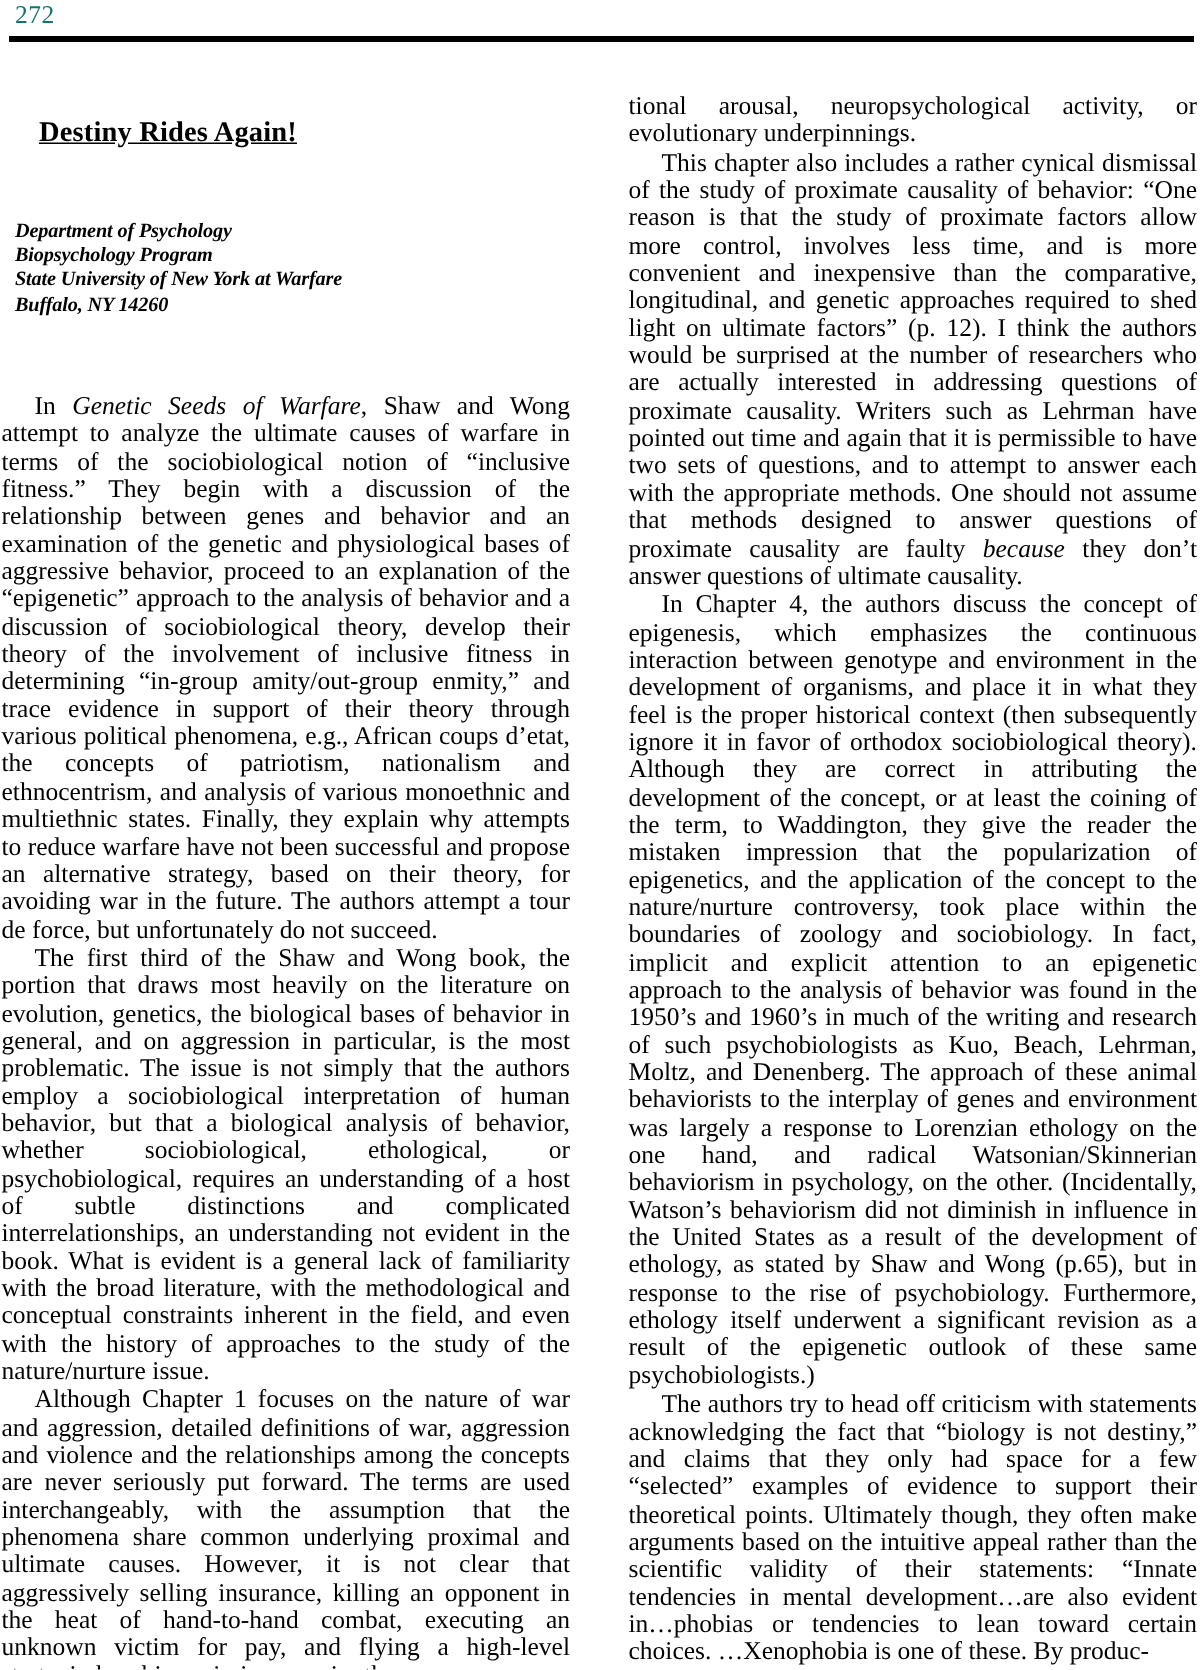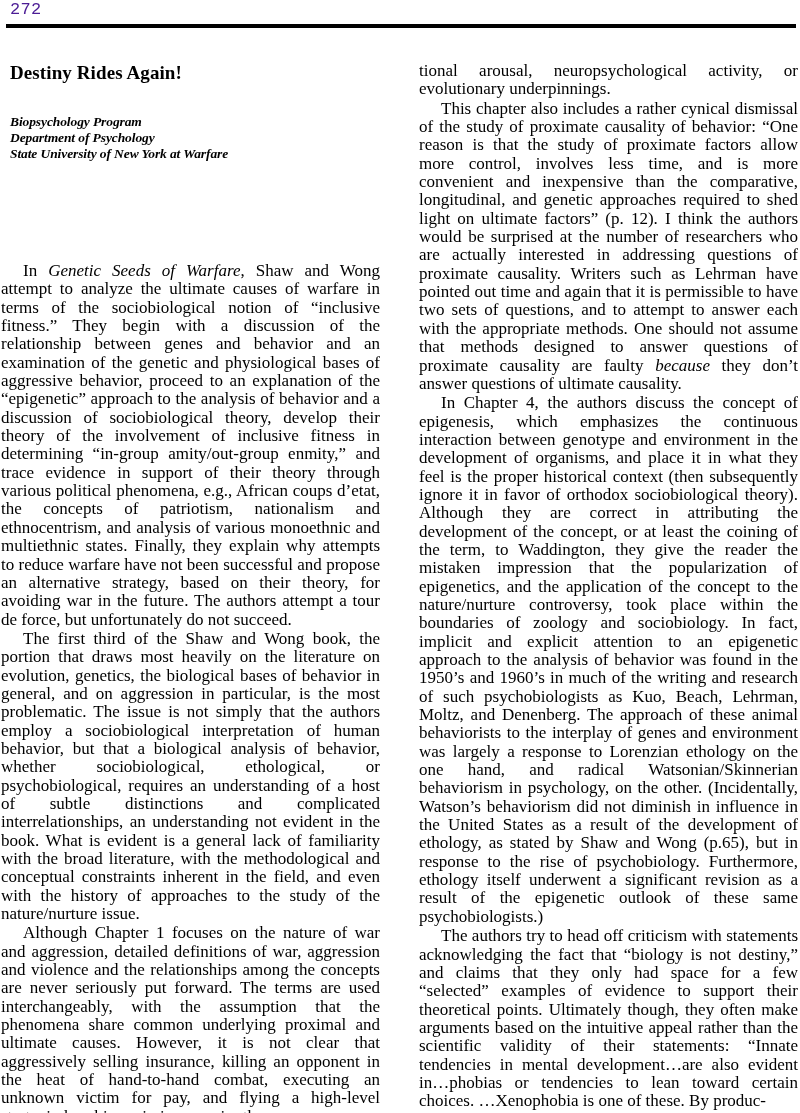--- a/index.html
+++ b/index.html
@@ -27,26 +27,26 @@
     position: absolute;
     top: 0px;
     left: 0px;
     width: 800px;
     height: 32px;
   }
   .folio {
     position: absolute;
     left: 10px;
     top: -1px;
-    font-family: Liberation Mono, monospace;
+    font-family: Liberation Serif, serif;
     font-size: 17px;
     font-weight: 400;
     letter-spacing: 0.3px;
     line-height: 22px;
-    color: #4c1d95;
+    color: #0f766e;
   }
   .headrule {
     position: absolute;
     left: 6px;
     top: 24px;
     width: 790px;
     height: 4px;
     background: #000;
   }
 
@@ -54,22 +54,23 @@
   .titleblock {
     position: absolute;
     left: 10px;
     top: 62px;
     width: 380px;
   }
   .doc-title {
     font-size: 19px;
     font-weight: bold;
     line-height: 22px;
-    margin: 0;
+    margin: 16px;
     letter-spacing: 0.1px;
+    text-decoration: underline;
   }
   .doc-author {
     font-size: 17px;
     font-weight: normal;
     line-height: 20px;
     margin: 0;
     padding-top: 31px;
     letter-spacing: 0.1px;
   }
   .affil {
@@ -113,23 +114,24 @@
 <div class="page">
 
   <div class="runhead">
     <div class="folio">272</div>
     <div class="headrule"></div>
   </div>
 
   <div class="titleblock">
     <h1 class="doc-title">Destiny Rides Again!</h1>
     <div class="affil">
+      <div>Department of Psychology</div>
       <div>Biopsychology Program</div>
-      <div>Department of Psychology</div>
       <div>State University of New York at Warfare</div>
+      <div>Buffalo, NY 14260</div>
     </div>
   </div>
 
   <div class="col left">
     <p><span>In </span><i>Genetic Seeds of Warfare</i><span>, Shaw and Wong attempt to analyze the ultimate causes of warfare in terms of the sociobiological notion of “inclusive fitness.” They begin with a discussion of the relationship between genes and behavior and an examination of the genetic and physiological bases of aggressive behavior, proceed to an explanation of the “epigenetic” approach to the analysis of behavior and a discussion of sociobiological theory, develop their theory of the involvement of inclusive fitness in determining “in-group amity/out-group enmity,” and trace evidence in support of their theory through various political phenomena, e.g., African coups d’etat, the concepts of patriotism, nationalism and ethnocentrism, and analysis of various monoethnic and multiethnic states. Finally, they explain why attempts to reduce warfare have not been successful and propose an alternative strategy, based on their theory, for avoiding war in the future. The authors attempt a tour de force, but unfortunately do not succeed.</span></p>
     <p>The first third of the Shaw and Wong book, the portion that draws most heavily on the literature on evolution, genetics, the biological bases of behavior in general, and on aggression in particular, is the most problematic. The issue is not simply that the authors employ a sociobiological interpretation of human behavior, but that a biological analysis of behavior, whether sociobiological, ethological, or psychobiological, requires an understanding of a host of subtle distinctions and complicated interrelationships, an understanding not evident in the book. What is evident is a general lack of familiarity with the broad literature, with the methodological and conceptual constraints inherent in the field, and even with the history of approaches to the study of the nature/nurture issue.</p>
     <p>Although Chapter 1 focuses on the nature of war and aggression, detailed definitions of war, aggression and violence and the relationships among the concepts are never seriously put forward. The terms are used interchangeably, with the assumption that the phenomena share common underlying proximal and ultimate causes. However, it is not clear that aggressively selling insurance, killing an opponent in the heat of hand-to-hand combat, executing an unknown victim for pay, and flying a high-level strategic-bombing mission, require the same emo-</p>
   </div>
 
   <div class="col right">

